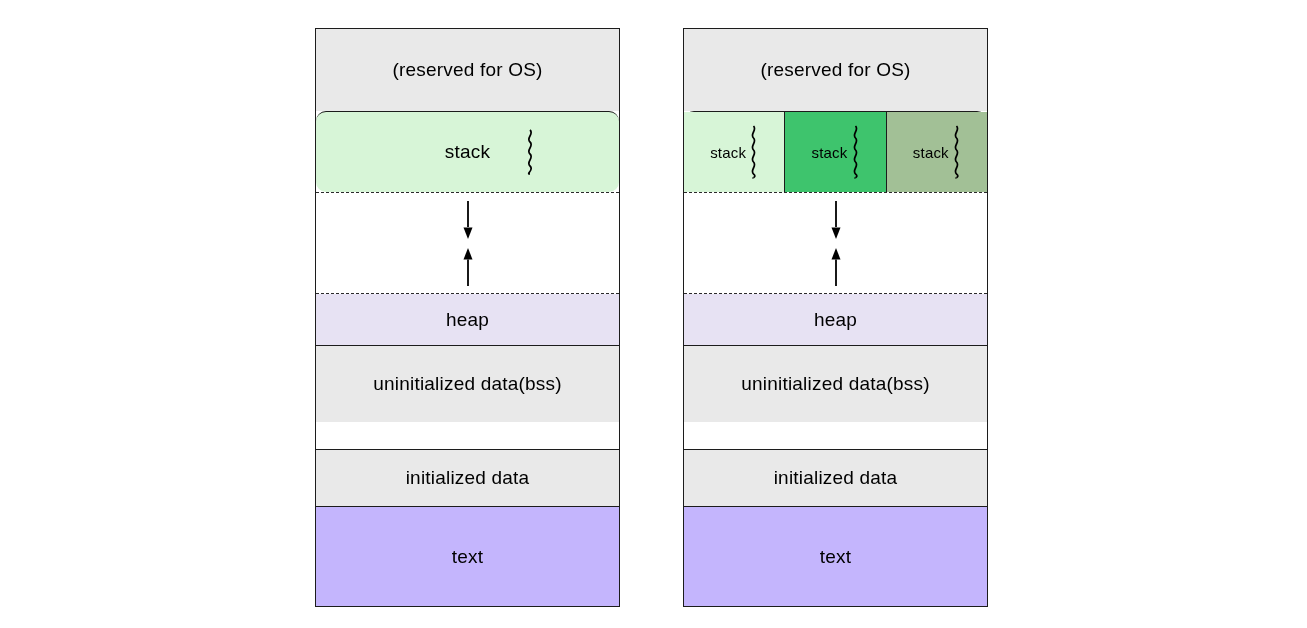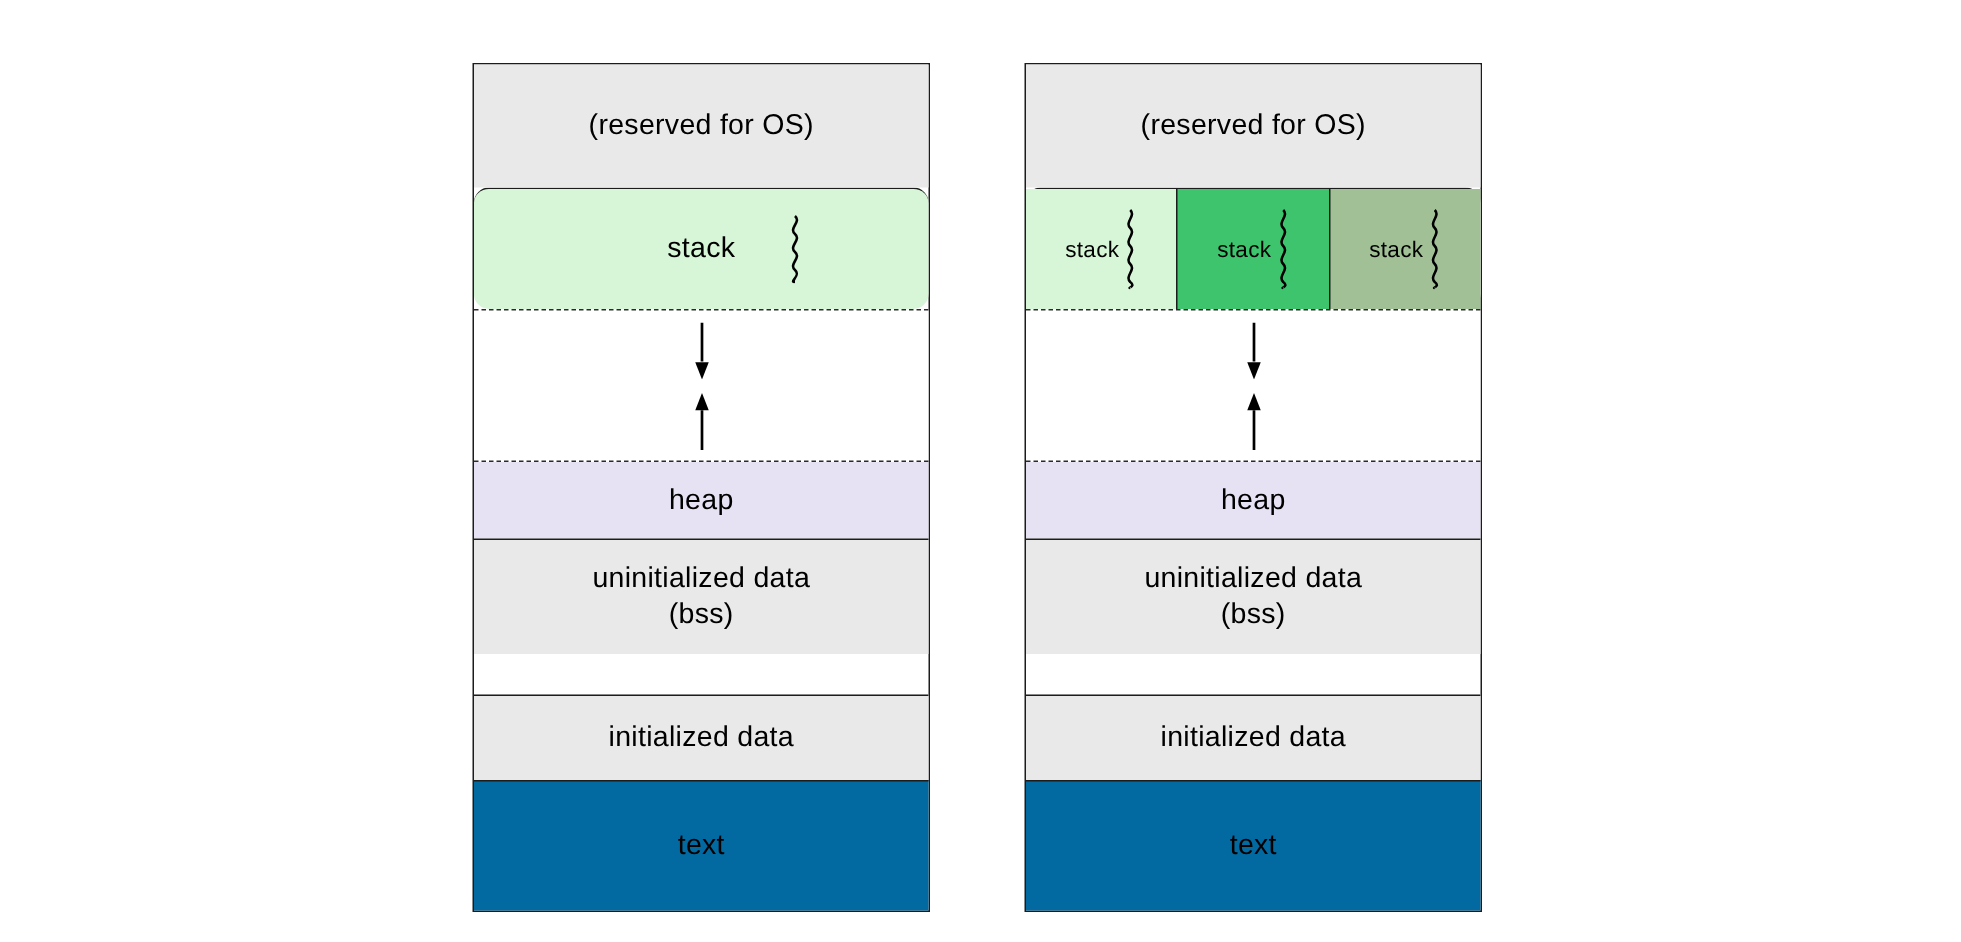--- a/index.html
+++ b/index.html
@@ -10,21 +10,21 @@
   }
   .canvas {
     position: relative;
     width: 1307px;
     height: 628px;
     background: #ffffff;
     overflow: hidden;
   }
   .memcol {
     position: absolute;
-    top: 42px;
+    top: 28px;
     width: 303px;
     border: 1.6px solid #1c1c1c;
     background: #ffffff;
     box-sizing: content-box;
   }
   .memcol.left  { left: 315px; }
   .memcol.right { left: 683px; }
 
   .sec {
     position: relative;
@@ -37,23 +37,23 @@
     letter-spacing: 0.2px;
     box-sizing: border-box;
   }
   .sec + .sec { border-top: 1.4px solid #1c1c1c; }
   .sec.dashed-top { border-top: 1.4px dashed #2a2a2a; }
 
   .sec.reserved { height: 82px; background: #e9e9e9; }
   .sec.stackrow { height: 81px; background: #d7f5d7; border-radius: 10px; }
   .sec.gap      { height: 102px; background: #ffffff; flex-direction: column; gap: 9px; }
   .sec.heap     { height: 51px; background: #e7e2f3; align-items: center; }
-  .sec.bss      { height: 77px; background: #e9e9e9; flex-direction: column; line-height: 1.25; }
+  .sec.bss      { height: 77px; background: #e9e9e9; flex-direction: row; line-height: 1.25; }
   .sec.initd    { height: 57px; background: #e9e9e9; margin-top: 27px; }
-  .sec.textseg  { height: 87px; background: #0369a1; }
+  .sec.textseg  { height: 100px; background: #c4b5fd; }
 
   
   .stack-squiggle-offset {
     position: absolute;
     left: 69%;
     top: 50%;
     transform: translateY(-50%);
     display: flex;
     align-items: center;
   }

